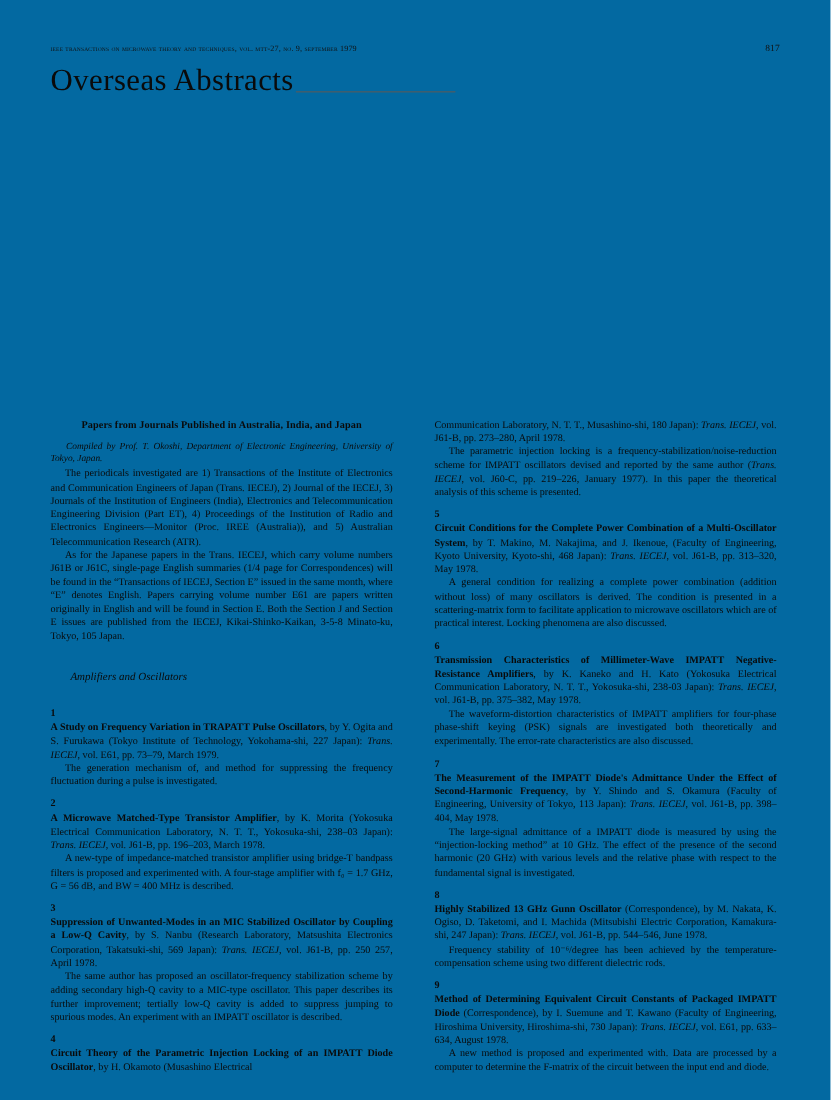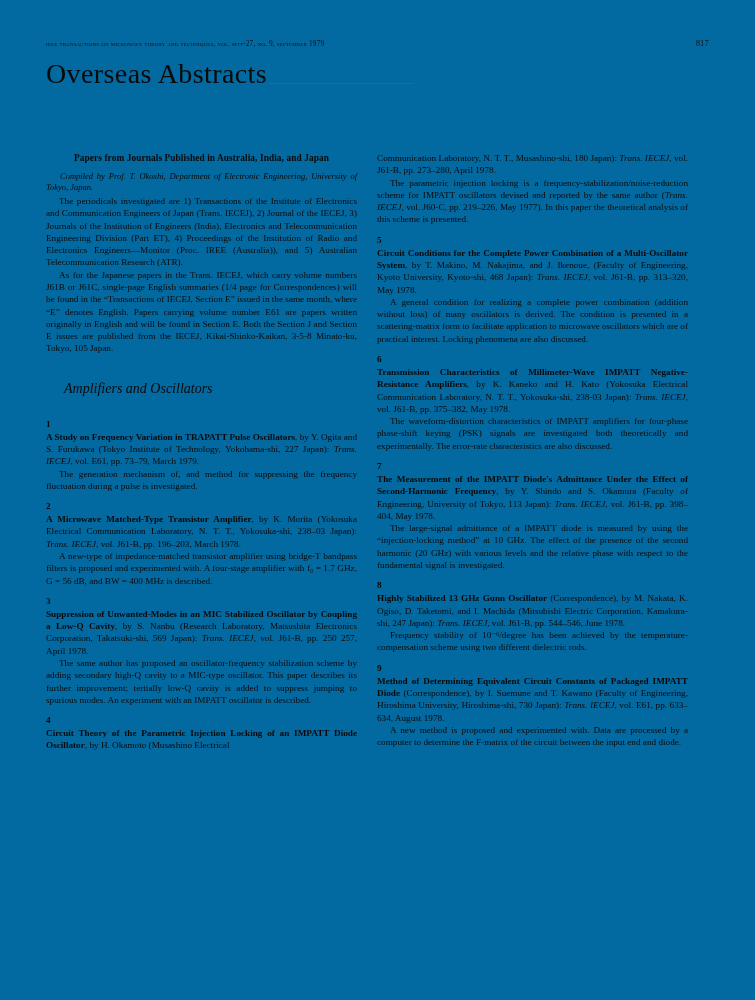--- a/index.html
+++ b/index.html
@@ -69,22 +69,22 @@
   }
 
   
   .columns {
     position: absolute;
     top: 152px;
     left: 46px;
     right: 46px;
     bottom: 24px;
     display: flex;
-    gap: 20px;
-    align-items: flex-start;
+    gap: 38px;
+    align-items: flex-end;
   }
   .col {
     width: 311px;
     flex: 0 0 311px;
   }
 
   
   .dept-title {
     text-align: center;
     font-weight: bold;
@@ -105,21 +105,21 @@
     margin: 0;
     font-size: 9.2px;
     line-height: 1.335;
     text-align: justify;
     text-indent: 13px;
     hyphens: none;
   }
 
   .section-head {
     font-style: italic;
-    font-size: 14px;
+    font-size: 10px;
     margin: 26px 0 2px 0;
     padding-left: 18px;
     text-align: left;
   }
 
   .entry-number {
     font-weight: bold;
     font-size: 9.2px;
     line-height: 1.2;
     margin: 9px 0 1px 0;
@@ -184,21 +184,21 @@
       <p class="entry-abstract">The same author has proposed an oscillator-frequency stabilization scheme by adding secondary high-Q cavity to a MIC-type oscillator. This paper describes its further improvement; tertially low-Q cavity is added to suppress  jumping to spurious modes. An experiment with an IMPATT oscillator is described.</p>
 
       <div class="entry-number">4</div>
       <p class="entry-body"><b>Circuit Theory of the Parametric Injection Locking of an IMPATT Diode Oscillator</b><span>, by H. Okamoto (Musashino Electrical</span></p>
 
     </div>
 
     <div class="col">
 
       <p class="entry-body"><span>Communication Laboratory, N. T. T., Musashino-shi, 180 Japan): </span><i>Trans. IECEJ</i><span>, vol. J61-B, pp. 273–280, April 1978.</span></p>
-      <p class="entry-abstract"><span>The parametric injection locking is a frequency-stabilization/noise-reduction scheme for IMPATT oscillators devised and reported by the same author (</span><i>Trans. IECEJ</i><span>, vol. J60-C, pp. 219–226, May 1977). In this paper the theoretical analysis of this scheme is presented.</span></p>
+      <p class="entry-abstract"><span>The parametric injection locking is a frequency-stabilization/noise-reduction scheme for IMPATT oscillators devised and reported by the same author (</span><i>Trans. IECEJ</i><span>, vol. J60-C, pp. 219–226, January 1977). In this paper the theoretical analysis of this scheme is presented.</span></p>
 
       <div class="entry-number">5</div>
       <p class="entry-body"><b>Circuit Conditions for the Complete Power Combination of a Multi-Oscillator System</b><span>, by T. Makino, M. Nakajima, and J. Ikenoue, (Faculty of Engineering, Kyoto University, Kyoto-shi, 468 Japan): </span><i>Trans. IECEJ</i><span>, vol. J61-B, pp. 313–320, May 1978.</span></p>
       <p class="entry-abstract">A general condition for realizing a complete power combination (addition without loss) of many oscillators is derived. The condition is presented in a scattering-matrix form to facilitate application to microwave oscillators which are of practical interest. Locking phenomena are also discussed.</p>
 
       <div class="entry-number">6</div>
       <p class="entry-body"><b>Transmission Characteristics of Millimeter-Wave IMPATT Negative-Resistance Amplifiers</b><span>, by K. Kaneko and H. Kato (Yokosuka Electrical Communication Laboratory, N. T. T., Yokosuka-shi, 238-03 Japan): </span><i>Trans. IECEJ</i><span>, vol. J61-B, pp. 375–382, May 1978.</span></p>
       <p class="entry-abstract">The waveform-distortion characteristics of IMPATT amplifiers for four-phase phase-shift keying (PSK) signals are investigated both theoretically and experimentally. The error-rate characteristics are also discussed.</p>
 
       <div class="entry-number">7</div>

